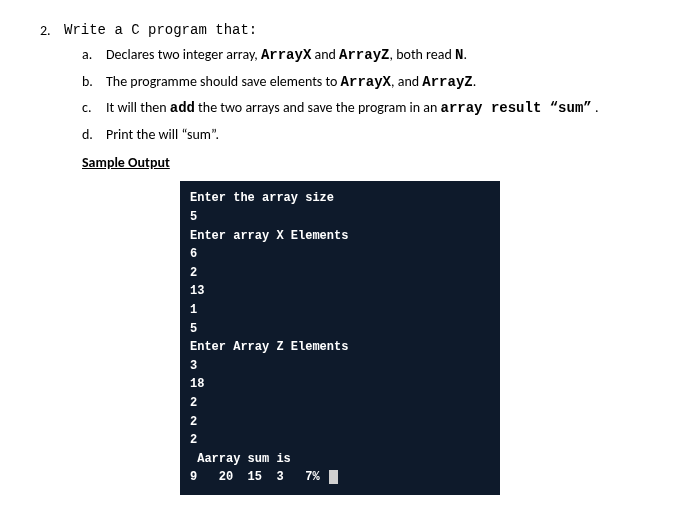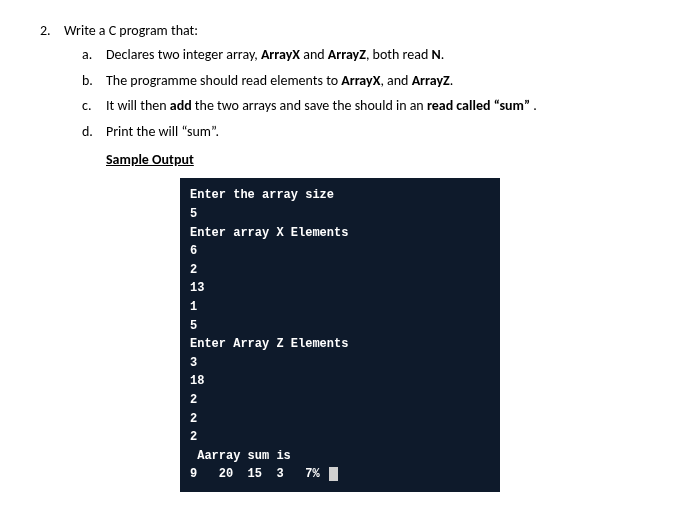--- a/index.html
+++ b/index.html
@@ -15,39 +15,40 @@
     .question-row {
       display: flex;
       margin-bottom: 6px;
     }
     .q-num {
       width: 24px;
       flex-shrink: 0;
     }
     .q-text {
       flex: 1;
+      font-family: Liberation Mono, monospace;
     }
     .sub-list {
       margin-left: 42px;
       margin-top: 2px;
     }
     .sub-item {
       display: flex;
       margin-bottom: 6px;
       line-height: 1.4;
     }
     .sub-letter {
       width: 24px;
       flex-shrink: 0;
     }
     .sub-text {
       flex: 1;
     }
     .sample-heading {
-      margin-left: 66px;
+      margin-left: 42px;
       margin-top: 10px;
       margin-bottom: 10px;
       font-weight: bold;
       text-decoration: underline;
     }
     .terminal {
       margin-left: 140px;
       width: 320px;
       background: #0e1a2b;
       color: #ffffff;
@@ -59,21 +60,21 @@
       white-space: pre;
     }
     .cursor {
       display: inline-block;
       width: 9px;
       height: 14px;
       background: #d0d0d0;
       vertical-align: text-bottom;
       margin-left: 2px;
     }
-    b { font-weight: bold; }
+    b { font-weight: bold; font-family: Liberation Mono, monospace; }
   </style>
 </head>
 <body>
 
 <div class="question-row">
   <div class="q-num">2.</div>
   <div class="q-text">Write a C program that:</div>
 </div>
 
 <div class="sub-list">
@@ -81,28 +82,28 @@
   <div class="sub-item">
     <div class="sub-letter">a.</div>
     <div class="sub-text">
       <span>Declares two integer array, </span><b>ArrayX</b><span> and </span><b>ArrayZ</b><span>, both read </span><b>N</b><span>.</span>
     </div>
   </div>
 
   <div class="sub-item">
     <div class="sub-letter">b.</div>
     <div class="sub-text">
-      <span>The programme should read elements to </span><b>ArrayX</b><span>, and </span><b>ArrayZ</b><span>.</span>
+      <span>The programme should save elements to </span><b>ArrayX</b><span>, and </span><b>ArrayZ</b><span>.</span>
     </div>
   </div>
 
   <div class="sub-item">
     <div class="sub-letter">c.</div>
     <div class="sub-text">
-      <span>It will then </span><b>add</b><span> the two arrays and save the should in an </span><b>read called “sum”</b><span> .</span>
+      <span>It will then </span><b>add</b><span> the two arrays and save the program in an </span><b>array result “sum”</b><span> .</span>
     </div>
   </div>
 
   <div class="sub-item">
     <div class="sub-letter">d.</div>
     <div class="sub-text">
       <span>Print the will “sum”.</span>
     </div>
   </div>
 

